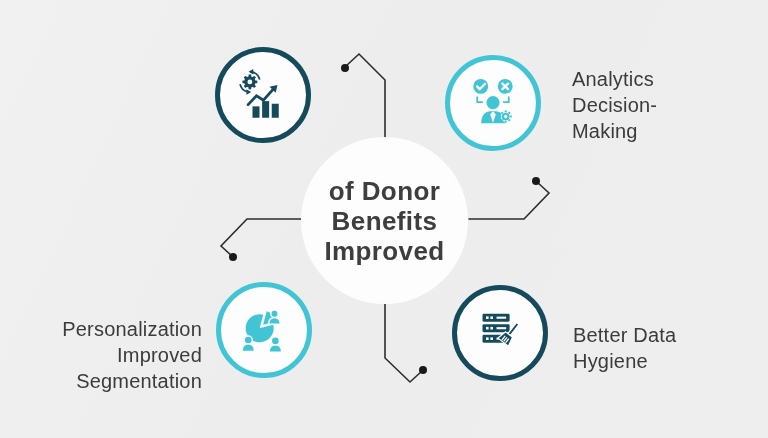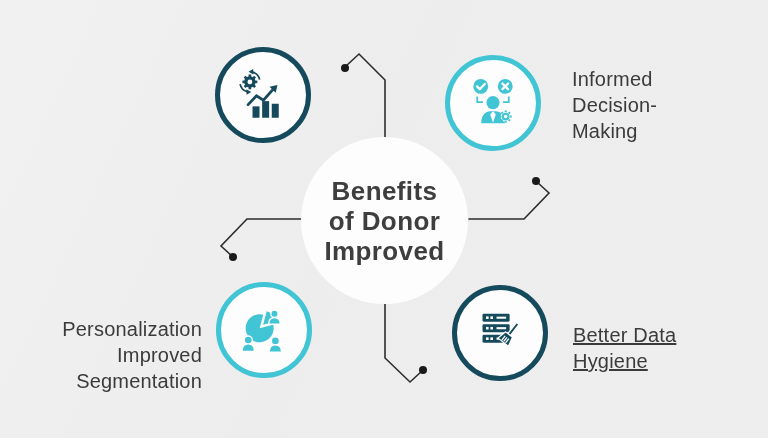--- a/index.html
+++ b/index.html
@@ -61,43 +61,43 @@
   .pos-br{left:452px;top:285px;}
   .item-label{
     position:absolute;z-index:2;
     font-size:20px;line-height:26px;
     color:var(--text);
     letter-spacing:0.2px;
   }
   .label-tl{left:55px;top:66px;width:150px;text-align:right;}
   .label-tr{left:572px;top:66px;width:110px;text-align:left;}
   .label-bl{left:40px;top:316px;width:162px;text-align:right;}
-  .label-br{left:573px;top:322px;width:120px;text-align:left;text-decoration:underline;}
+  .label-br{left:573px;top:322px;width:120px;text-align:left;}
   .icon-svg{display:block;}
 </style>
 </head>
 <body>
 
 <div class="canvas">
 
   <svg class="connectors" viewBox="0 0 768 438" aria-hidden="true">
     <polyline points="385,139 385,80 359,54 346,66"></polyline>
     <circle cx="345" cy="68" r="4"></circle>
     <polyline points="469,219 524,219 549,193 537,182"></polyline>
     <circle cx="536" cy="181" r="4"></circle>
     <polyline points="301,219 247,219 221,246 232,256"></polyline>
     <circle cx="233" cy="257" r="4"></circle>
     <polyline points="385,302 385,358 410,382 422,371"></polyline>
     <circle cx="423" cy="370" r="4"></circle>
   </svg>
 
   <div class="center-circle">
     <div class="center-title">
+      <div>of Donor</div>
       <div>Benefits</div>
-      <div>of Donor</div>
       <div>Improved</div>
     </div>
   </div>
 
   <div class="icon-circle dark pos-tl">
     <svg class="icon-svg" width="56" height="56" viewBox="0 0 64 64">
       <g fill="currentColor" stroke="none">
         <circle cx="17" cy="17" r="6.5"></circle>
         <circle cx="17" cy="17" r="2.8" fill="#FDFDFD"></circle>
       </g>
@@ -152,21 +152,21 @@
           <line x1="51.5" y1="47.5" x2="53.5" y2="47.5"></line>
           <line x1="41.6" y1="42.6" x2="43" y2="44"></line>
           <line x1="50" y1="51" x2="51.4" y2="52.4"></line>
           <line x1="41.6" y1="52.4" x2="43" y2="51"></line>
           <line x1="50" y1="44" x2="51.4" y2="42.6"></line>
         </g>
         <circle cx="46.5" cy="47.5" r="2" fill="#FDFDFD"></circle>
       </g>
     </svg>
   </div>
-  <div class="item-label label-tr">Informed Decision-Making</div>
+  <div class="item-label label-tr">Analytics Decision-Making</div>
 
   <div class="icon-circle cyan pos-bl">
     <svg class="icon-svg" width="56" height="56" viewBox="0 0 64 64">
       <path d="M27,30 L42.5,25.9 A16,16 0 1 1 31.1,14.5 Z" fill="currentColor"></path>
       <path d="M31,26 L35.1,10.5 A16,16 0 0 1 46.5,21.9 Z" fill="currentColor"></path>
       <g fill="currentColor" stroke="#FDFDFD" stroke-width="1.6">
         <circle cx="44" cy="13.5" r="4.2"></circle>
         <path d="M37.3,25.5 C37.3,19.8 40,17.8 44,17.8 C48,17.8 50.7,19.8 50.7,25.5 Z"></path>
         <circle cx="14" cy="43.5" r="4.6"></circle>
         <path d="M6.8,56.5 C6.8,50.3 9.8,47.8 14,47.8 C18.2,47.8 21.2,50.3 21.2,56.5 Z"></path>

